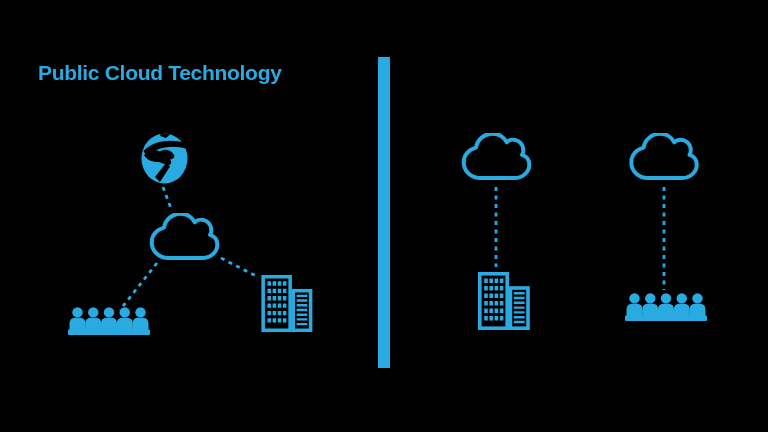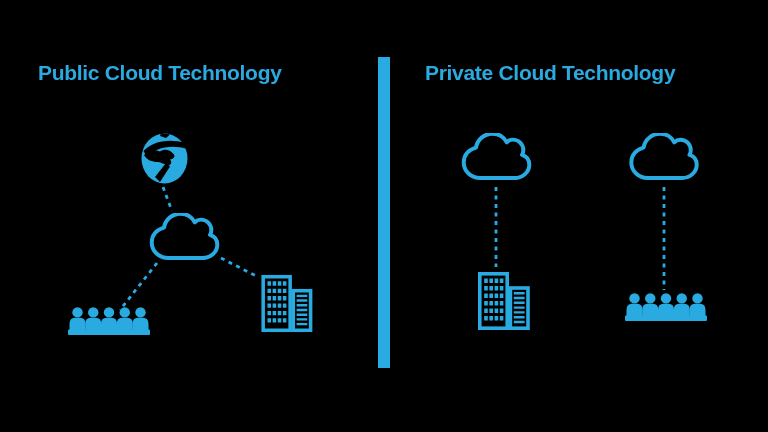--- a/index.html
+++ b/index.html
@@ -43,21 +43,20 @@
     <defs>
       <g id="person">
         <circle cx="0" cy="5.4" r="5.2"></circle>
         <path d="M-8 23 V16.8 Q-8 10.8 -2.6 10.8 H2.6 Q8 10.8 8 16.8 V23 Z"></path>
       </g>
     </defs>
   </svg>
 
   <h1 class="panel-title" id="title-public">Public Cloud Technology</h1>
 
-  <h1 class="panel-title" id="title-private">Private Cloud Technology</h1>
 
   <div class="divider"></div>
 
   <svg class="connectors" viewBox="0 0 768 432">
     <line class="connector" x1="163" y1="187" x2="172" y2="211"></line>
     <line class="connector" x1="157" y1="263" x2="120" y2="310"></line>
     <line class="connector" x1="221" y1="258" x2="258" y2="277"></line>
     <line class="connector" x1="496" y1="187" x2="496" y2="267"></line>
     <line class="connector" x1="664" y1="187" x2="664" y2="290"></line>
   </svg>

